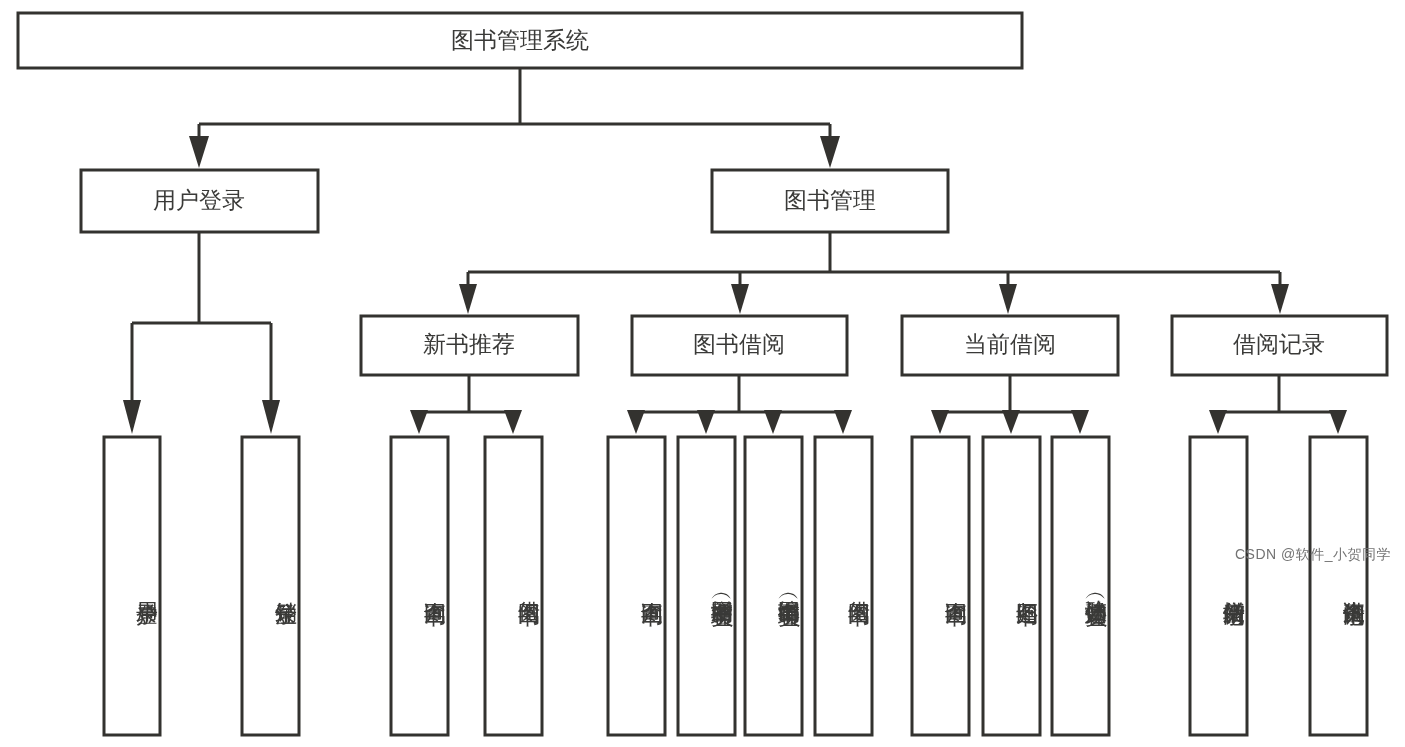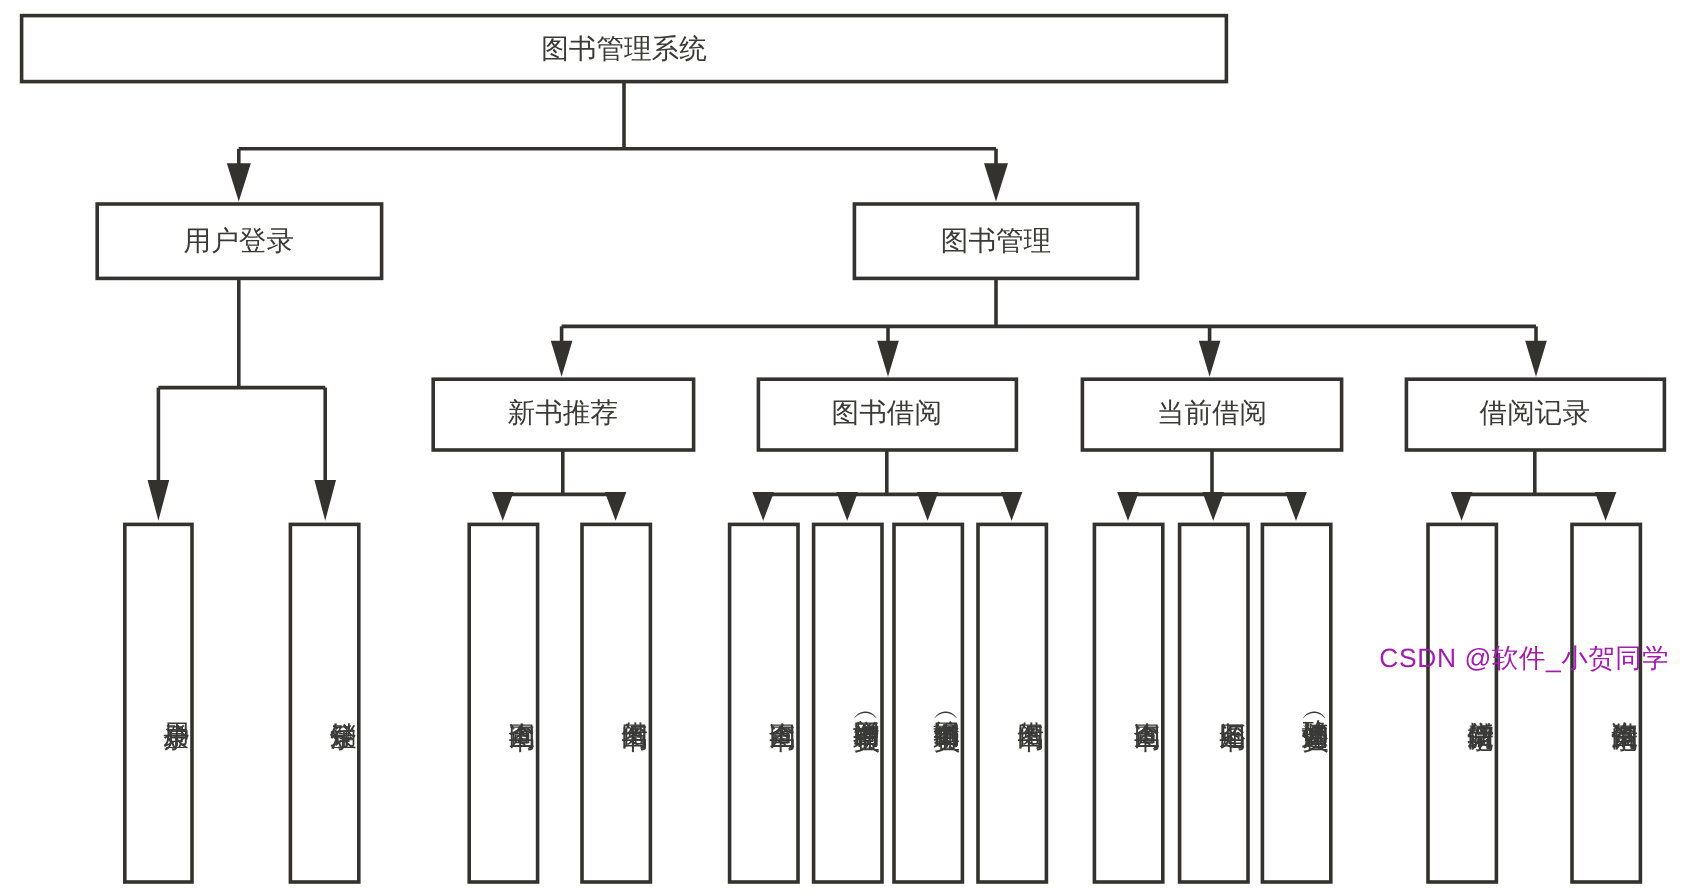--- a/index.html
+++ b/index.html
@@ -60,22 +60,22 @@
     text-orientation: upright;
     letter-spacing: 1px;
     white-space: nowrap;
     pointer-events: none;
   }
   .watermark {
     position: absolute;
     right: 14px;
     bottom: 6px;
     font-family: "Liberation Sans", "DejaVu Sans", sans-serif;
-    font-size: 22px;
-    color: #a21caf;
+    font-size: 14px;
+    color: #737373;
     letter-spacing: 0.5px;
     user-select: none;
   }
 </style>
 </head>
 <body>
 
 <div id="diagram-root">
 
   <svg id="flowchart" viewBox="0 0 1405 747">

